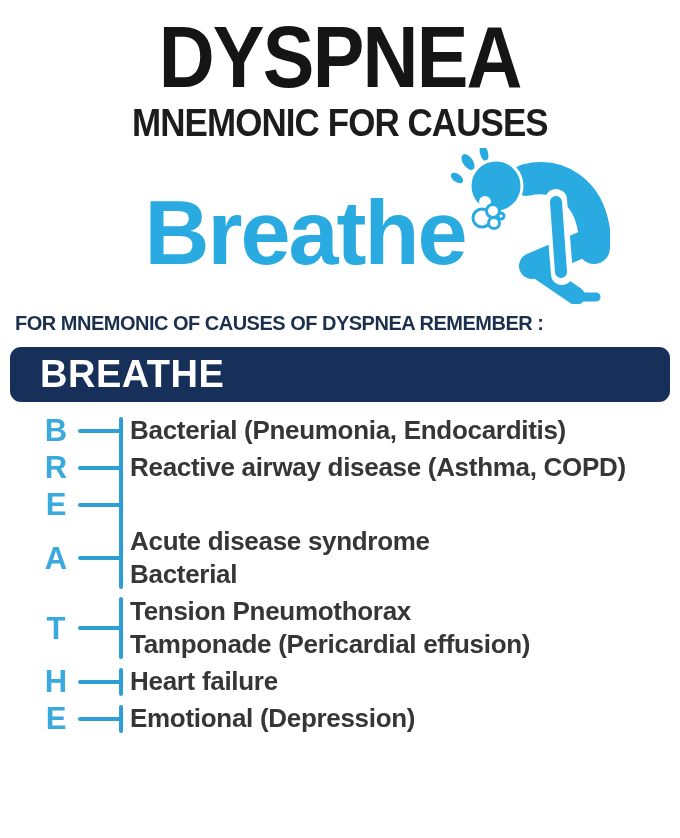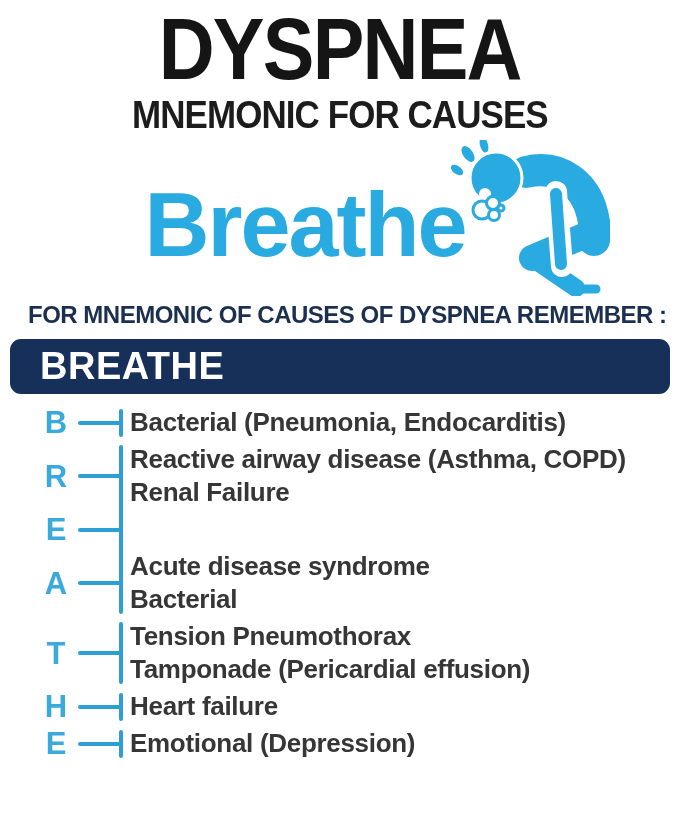--- a/index.html
+++ b/index.html
@@ -4,21 +4,21 @@
 <style>
   html, body { margin: 0; padding: 0; background: #ffffff; }
   body {
     width: 680px; height: 838px;
     font-family: "Liberation Sans", sans-serif;
     overflow: hidden;
   }
   .page { width: 680px; height: 838px; position: relative; background: #ffffff; }
 
   
-  .header { text-align: center; padding-top: 4px; }
+  .header { text-align: center; padding-top: 12px; }
   .title {
     display: inline-block;
     font-size: 88px; line-height: 90px; font-weight: 700;
     color: #151515; letter-spacing: -2px;
     transform: scaleX(0.88); transform-origin: center;
     margin: 0; white-space: nowrap;
   }
   .subtitle {
     display: inline-block;
     font-size: 38px; line-height: 42px; font-weight: 700;
@@ -32,22 +32,22 @@
   .hero-word {
     position: absolute; left: 0; right: 70px; top: 40px;
     text-align: center;
     font-size: 90px; line-height: 98px; font-weight: 700;
     color: #29abe2; letter-spacing: -2px; white-space: nowrap;
   }
   .figure { position: absolute; top: 4px; right: 54px; width: 178px; height: 156px; }
 
   
   .intro {
-    margin-top: 4px; padding-left: 28px;
-    font-size: 24px; line-height: 30px; font-weight: 700;
+    margin-top: 4px; padding-left: 15px;
+    font-size: 20px; line-height: 30px; font-weight: 700;
     color: #1b2f4e; letter-spacing: -0.5px; white-space: nowrap;
   }
 
   
   .banner {
     margin: 9px 10px 0 10px; height: 55px;
     background: #16305a; border-radius: 11px;
     display: flex; align-items: center;
     padding-left: 30px; box-sizing: border-box;
   }
@@ -145,21 +145,20 @@
     </div>
 
     <div class="row double">
       <span class="letter">R</span>
       <span class="connector">
           <i class="h"></i>
           <i class="v"></i>
         </span>
       <div class="texts">
         <div class="entry">Reactive airway disease (Asthma, COPD)</div>
-        <div class="entry">Renal Failure</div>
       </div>
     </div>
 
     <div class="row double">
       <span class="letter">E</span>
       <span class="connector">
           <i class="h"></i>
           <i class="v"></i>
         </span>
     </div>

